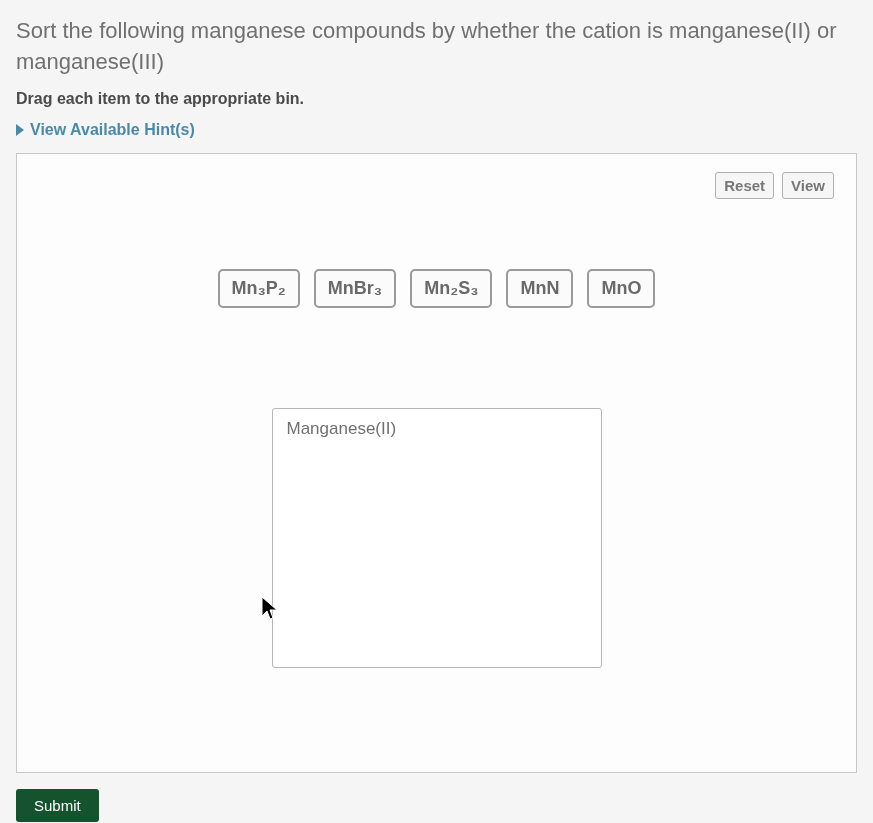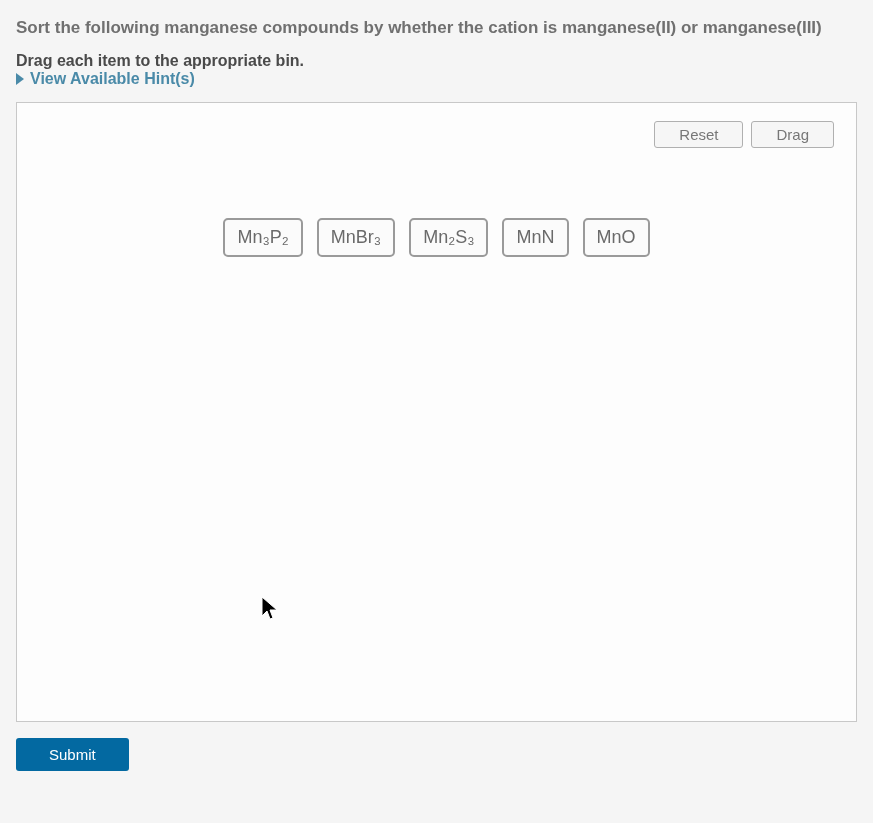--- a/index.html
+++ b/index.html
@@ -9,31 +9,30 @@
     }
     body {
       font-family: Arial, Helvetica, sans-serif;
       background: #f5f5f5;
       padding: 16px;
       width: 873px;
       height: 823px;
       color: #555;
     }
     .question-text {
-      font-size: 17px;
+      font-size: 22px;
       color: #707070;
       margin-bottom: 12px;
       line-height: 1.4;
-      font-weight: bold;
     }
     .instruction-text {
       font-size: 16px;
       font-weight: bold;
       color: #4a4a4a;
-      margin-bottom: 0;
+      margin-bottom: 13px;
     }
     .hints-toggle {
       display: flex;
       align-items: center;
       gap: 6px;
       color: #4a8aa8;
       font-size: 16px;
       font-weight: bold;
       cursor: pointer;
       margin-bottom: 14px;
@@ -55,31 +54,33 @@
       display: flex;
       justify-content: flex-end;
       gap: 8px;
       margin-bottom: 70px;
     }
     .util-btn {
       border: 1px solid #b0b0b0;
       background: #f6f6f6;
       color: #777;
       font-size: 15px;
-      padding: 4px 24px;
+      padding: 4px 8px;
       border-radius: 3px;
       cursor: pointer;
+      font-weight: bold;
     }
     .items-row {
       display: flex;
       justify-content: center;
       align-items: center;
       gap: 14px;
       flex-wrap: wrap;
       margin-bottom: 100px;
+      font-weight: bold;
     }
     .drag-item {
       border: 2px solid #9a9a9a;
       border-radius: 5px;
       background: #fbfbfb;
       padding: 7px 12px;
       font-size: 18px;
       color: #6a6a6a;
       cursor: move;
       user-select: none;
@@ -96,24 +97,24 @@
       height: 260px;
       padding: 10px 14px;
       background: #fff;
     }
     .bin-label {
       font-size: 17px;
       color: #707070;
     }
     .submit-btn {
       margin-top: 16px;
-      background: #0369a1;
+      background: #14532d;
       color: #fff;
       border: none;
-      padding: 8px 33px;
+      padding: 8px 18px;
       font-size: 15px;
       border-radius: 3px;
       cursor: pointer;
     }
     .cursor-ptr {
       position: absolute;
       left: 245px;
       top: 580px;
       pointer-events: none;
     }
@@ -132,32 +133,35 @@
 
   <div class="hints-toggle">
     <span class="tri"></span>
     <span>View Available Hint(s)</span>
   </div>
 
   <div class="work-area">
 
     <div class="top-buttons">
       <button class="util-btn">Reset</button>
-      <button class="util-btn">Drag</button>
+      <button class="util-btn">View</button>
     </div>
 
     <div class="items-row">
       <div class="drag-item">Mn₃P₂</div>
       <div class="drag-item">MnBr₃</div>
       <div class="drag-item">Mn₂S₃</div>
       <div class="drag-item">MnN</div>
       <div class="drag-item">MnO</div>
     </div>
 
     <div class="bins-row">
+      <div class="bin">
+        <div class="bin-label">Manganese(II)</div>
+      </div>
     </div>
 
   </div>
 
   <button class="submit-btn">Submit</button>
 
   <svg class="cursor-ptr" width="20" height="26" viewBox="0 0 20 26">
     <path d="M1 1 L1 20 L6 15 L9 23 L12 22 L9 14 L16 14 Z" fill="#000" stroke="#fff" stroke-width="1"></path>
   </svg>
 

